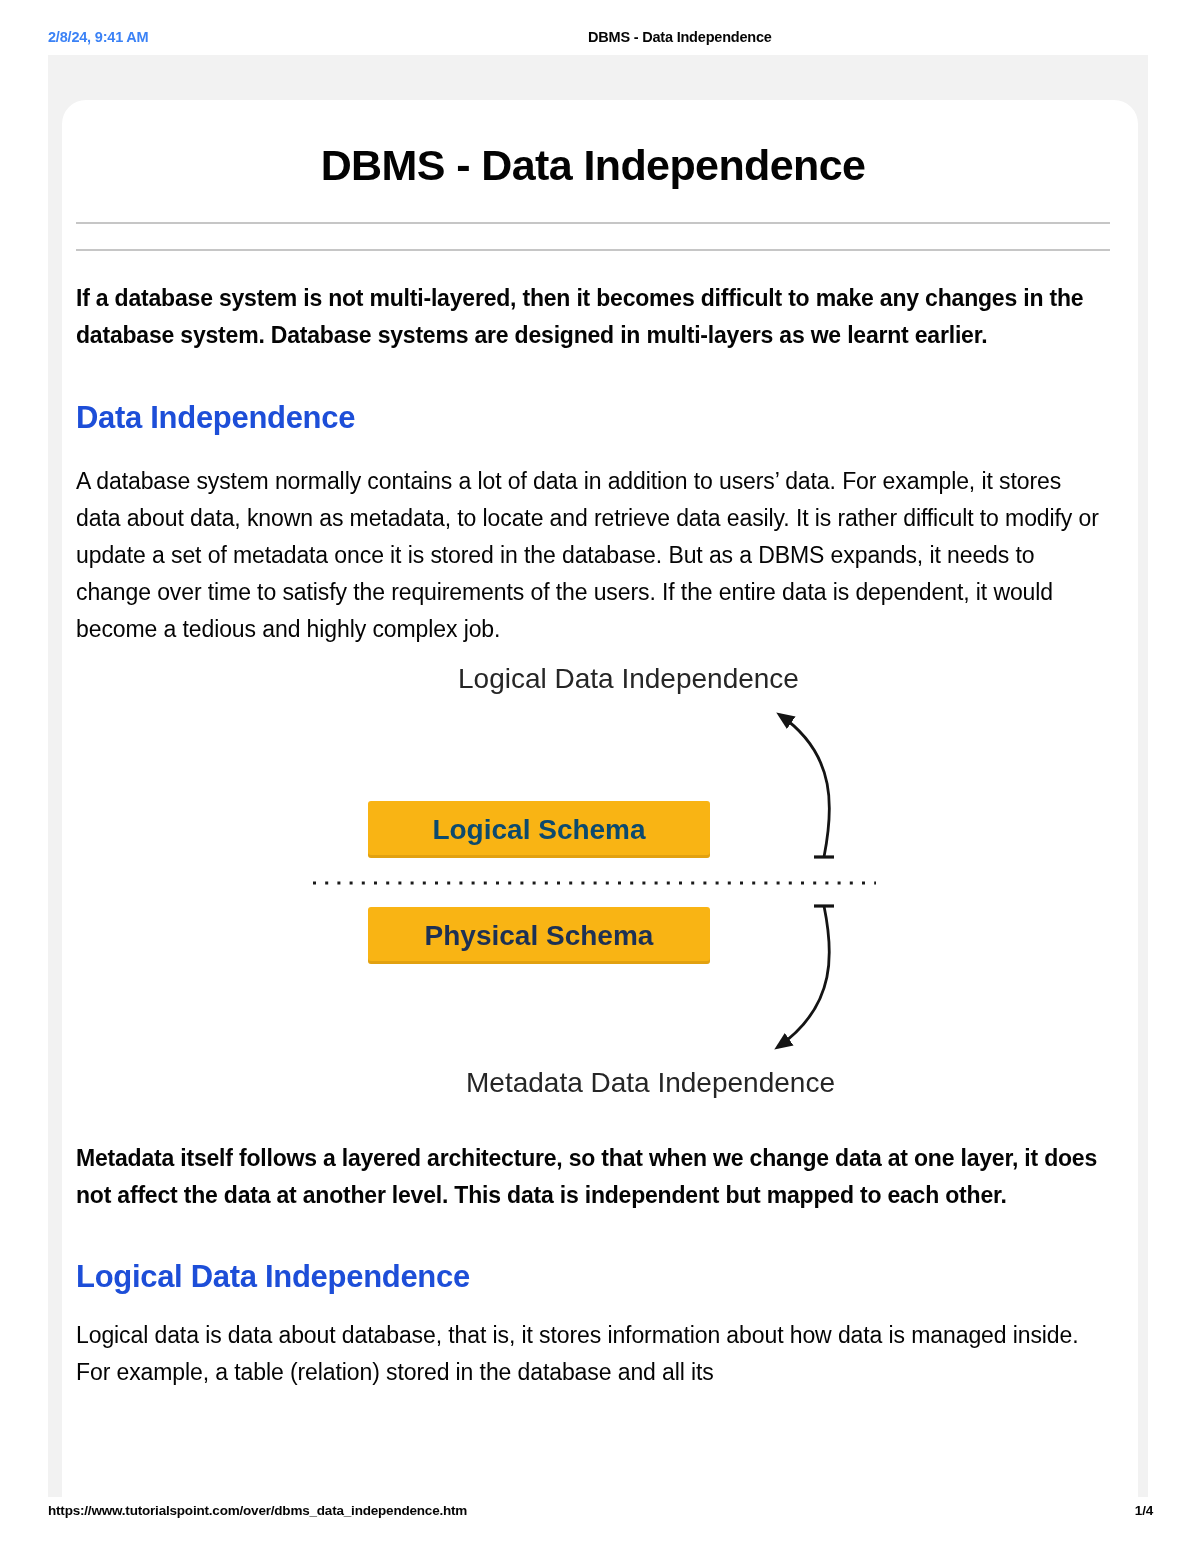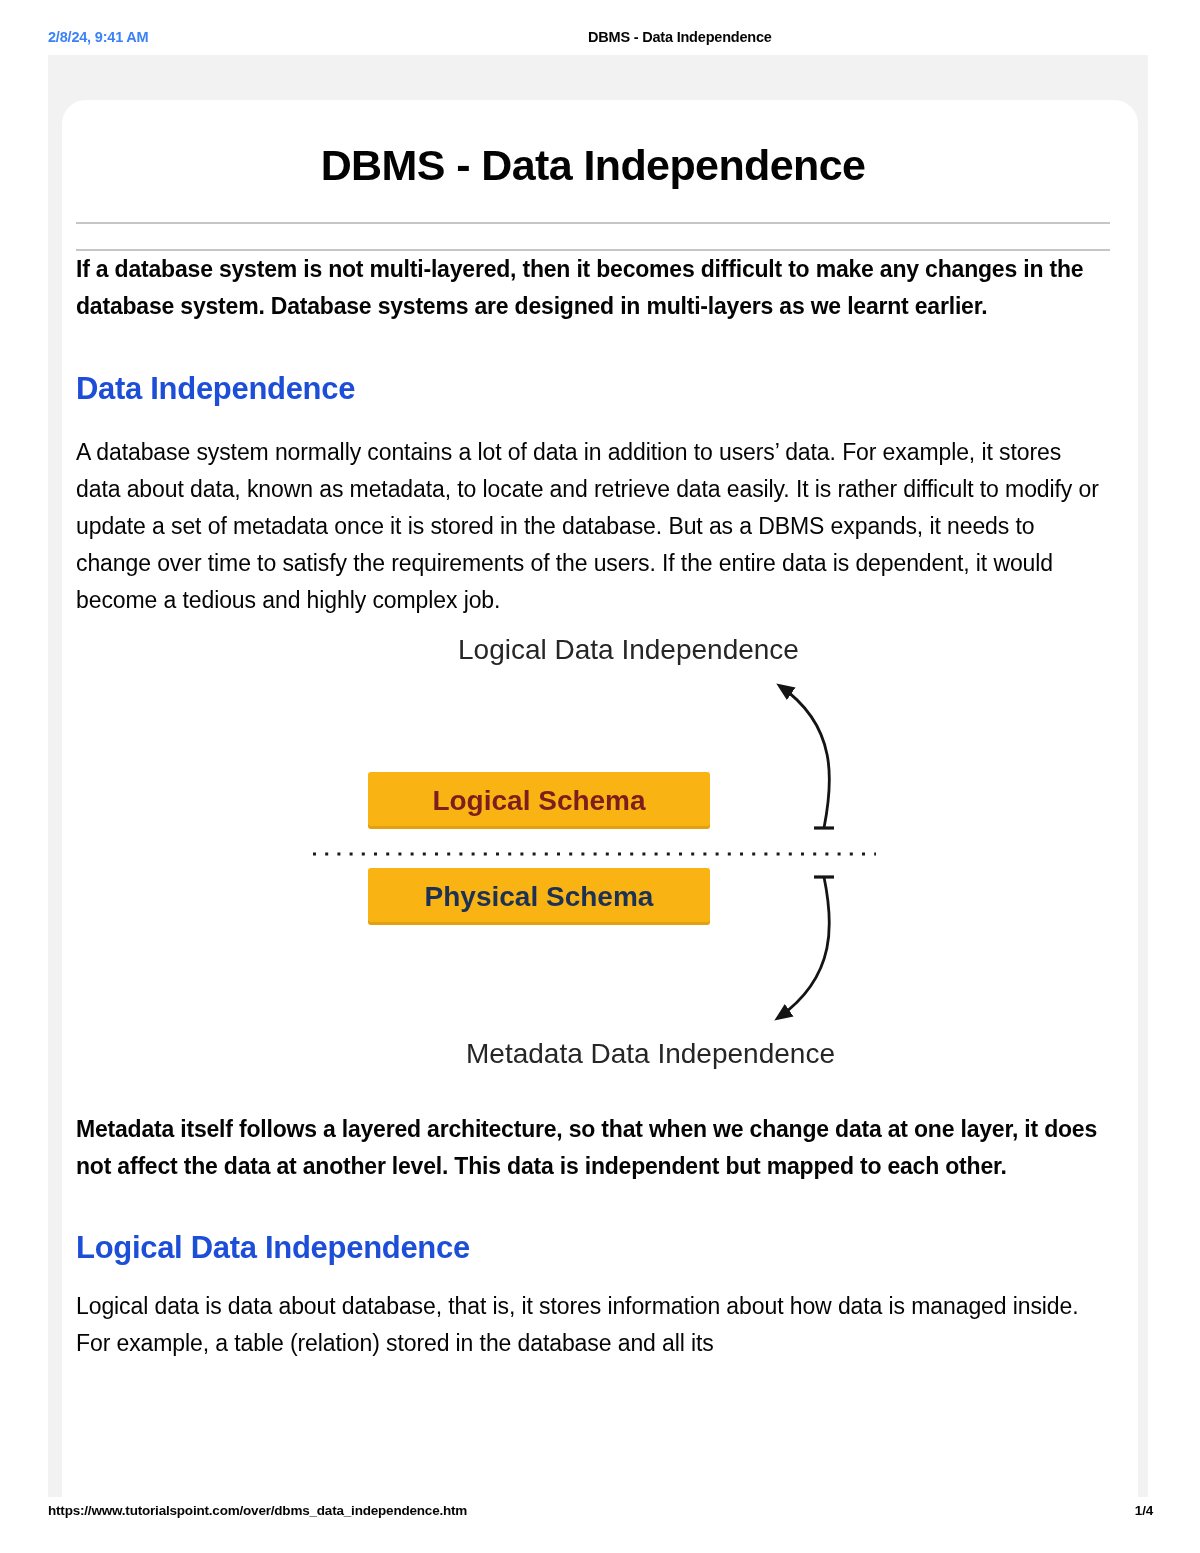--- a/index.html
+++ b/index.html
@@ -51,21 +51,21 @@
     letter-spacing: -0.6px; text-align: center; color: #030303;
   }
 
   .rule { border: none; height: 0; border-top: 2px solid #c6c6c6; margin: 0; }
   .rule-1 { margin-top: 32px; }
   .rule-2 { margin-top: 25px; }
 
   .para { margin: 0; font-size: 23px; line-height: 37px; color: #040404; }
   .para.heavy  { font-weight: 700; letter-spacing: -0.2px; }
   .para.medium { font-weight: 400; letter-spacing: -0.1px; }
-  .para-intro  { }
+  .para-intro  { margin-top: 29px; }
   .para-meta   { margin-top: 27px; }
   .para-layered{ margin-top: 32px; }
   .para-logical{ margin-top: 22px; }
 
   .section-heading {
     margin: 0; font-size: 31px; line-height: 36px;
     font-weight: 700; letter-spacing: -0.3px; color: #1d4ed8;
   }
   .heading-data-independence { margin-top: 46px; }
   .heading-logical-data-independence { margin-top: 45px; }
@@ -85,21 +85,21 @@
 
   .schema-box {
     position: absolute; left: 306px;
     width: 342px; height: 57px;
     display: flex; align-items: center; justify-content: center;
     font-size: 28px; font-weight: 700;
     border-radius: 3px;
     box-shadow: inset 0 -3px 0 rgba(120, 75, 0, 0.18);
   }
   .schema-box-logical  { top: 148px; }
-  .schema-box-physical { top: 244px; text-align: right; }
+  .schema-box-physical { top: 254px; text-align: right; }
 
   .diagram-svg { position: absolute; left: 0; top: 0; }
 </style>
 </head>
 <body>
 
 <div class="print-header-left">2/8/24, 9:41 AM</div>
 <div class="print-header-title">DBMS - Data Independence</div>
 
 <div class="print-area">
@@ -130,21 +130,21 @@
 
         <line x1="251" y1="230" x2="814" y2="230" stroke="#1a1a1a" stroke-width="3" stroke-dasharray="3 9.2"></line>
 
         <line x1="752" y1="204" x2="772" y2="204" stroke="#141414" stroke-width="3.2"></line>
         <path d="M 762 204 C 771 158, 776 102, 718 62" fill="none" stroke="#141414" stroke-width="2.8" marker-end="url(#arrowhead)"></path>
 
         <line x1="752" y1="253" x2="772" y2="253" stroke="#141414" stroke-width="3.2"></line>
         <path d="M 762 253 C 771 297, 776 352, 716 394" fill="none" stroke="#141414" stroke-width="2.8" marker-end="url(#arrowhead)"></path>
       </svg>
 
-      <div class="schema-box schema-box-logical" style="background: rgb(249, 180, 20); color: #7f1d1d;">
+      <div class="schema-box schema-box-logical" style="background: rgb(249, 180, 20); color: #0c4a6e;">
         <span>Logical Schema</span>
       </div>
 
       <div class="schema-box schema-box-physical" style="background: rgb(249, 180, 20); color: rgb(29, 49, 84);">
         <span>Physical Schema</span>
       </div>
 
       <div class="diagram-label diagram-label-bottom">Metadata Data Independence</div>
     </div>
 

